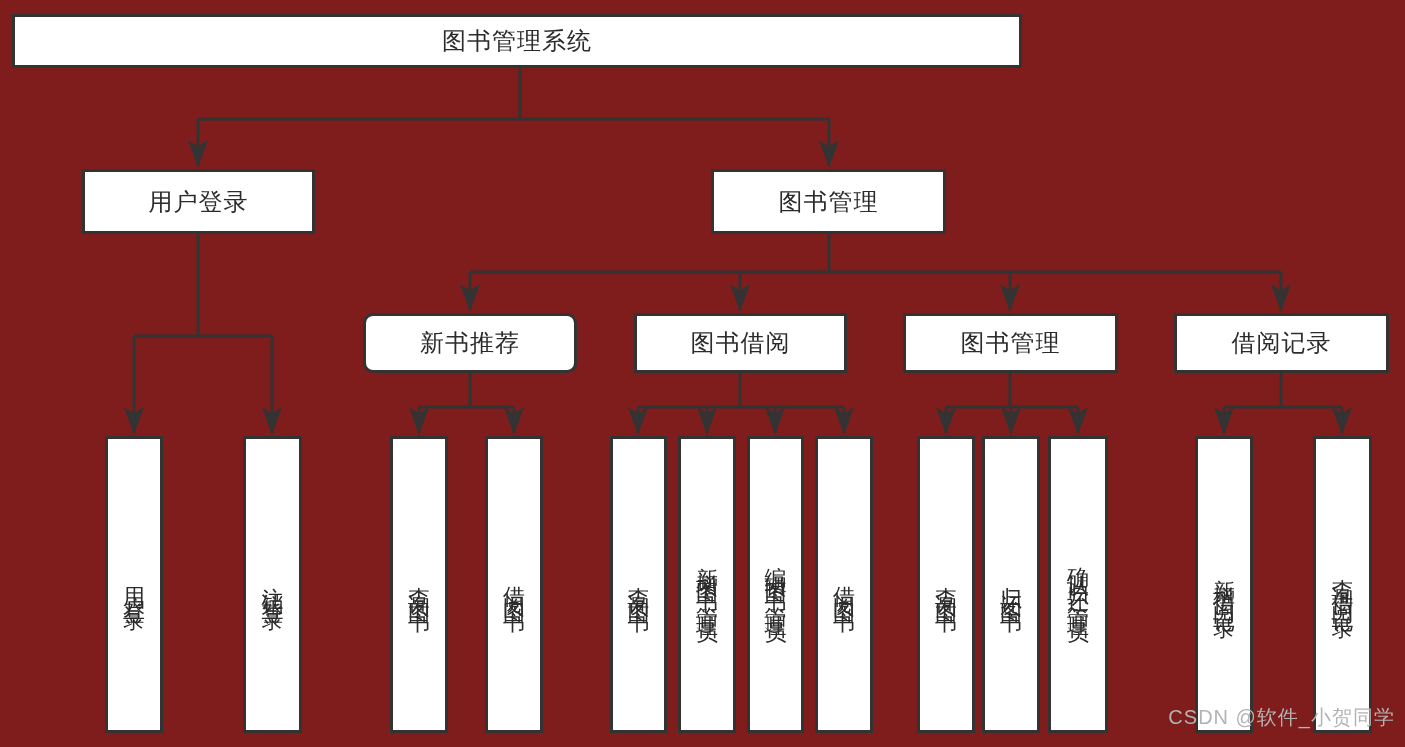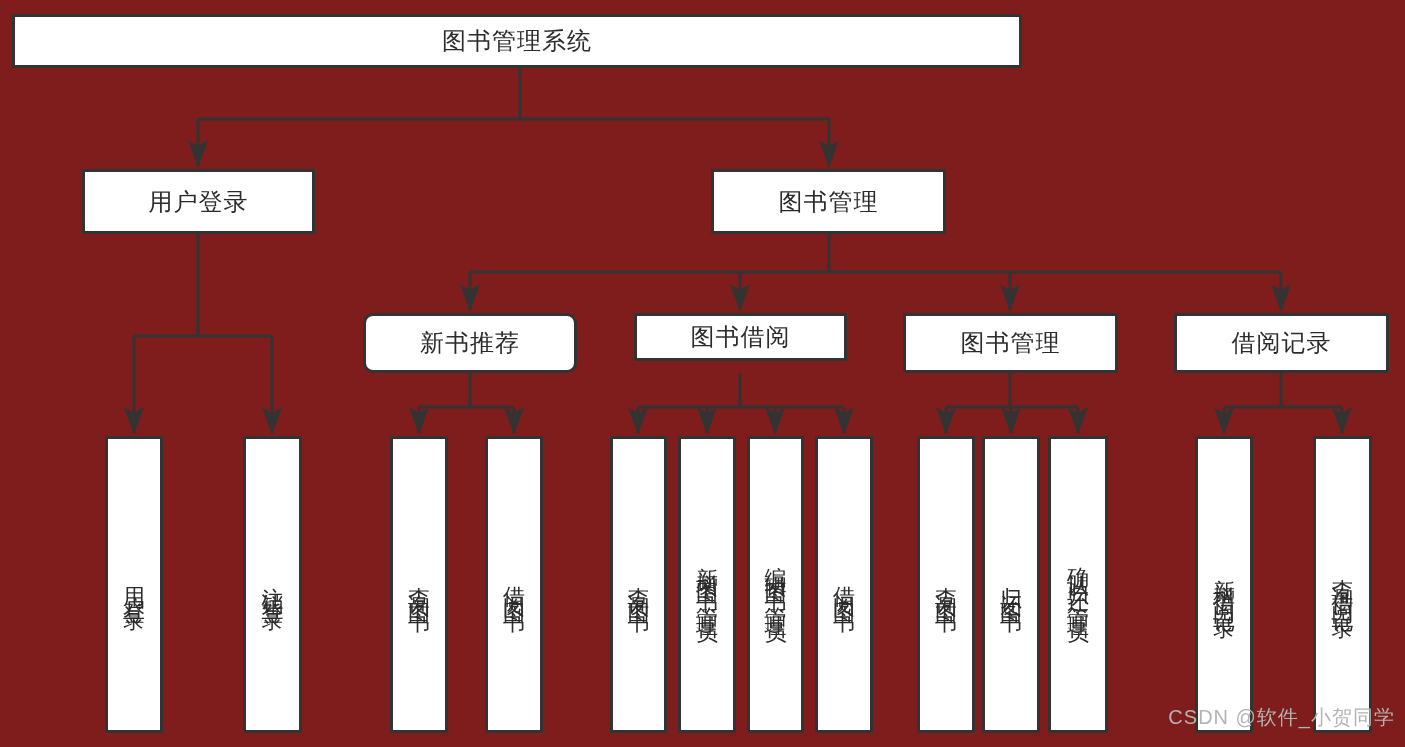--- a/index.html
+++ b/index.html
@@ -84,21 +84,21 @@
       <path marker-end="url(#arrow)" d="M1342 407 V433"></path>
     </g>
   </svg>
 
   <div class="box h" style="left:12px;top:14px;width:1010px;height:54px;">图书管理系统</div>
 
   <div class="box h" style="left:82px;top:169px;width:233px;height:65px;">用户登录</div>
   <div class="box h" style="left:711px;top:169px;width:235px;height:65px;">图书管理</div>
 
   <div class="box h" style="left:363px;top:313px;width:214px;height:60px;border-radius:10px;">新书推荐</div>
-  <div class="box h" style="left:634px;top:313px;width:213px;height:48px;font-family:Liberation Mono, monospace;">图书借阅</div>
+  <div class="box h" style="left:634px;top:313px;width:213px;height:60px;font-family:Liberation Mono, monospace;">图书借阅</div>
   <div class="box h" style="left:903px;top:313px;width:215px;height:60px;">图书管理</div>
   <div class="box h" style="left:1174px;top:313px;width:215px;height:60px;">借阅记录</div>
 
   <div class="box v" style="left:105px;top:436px;width:58px;height:297px;">用户登录</div>
   <div class="box v" style="left:243px;top:436px;width:59px;height:297px;">注销登录</div>
 
   <div class="box v" style="left:390px;top:436px;width:58px;height:297px;">查询图书</div>
   <div class="box v" style="left:485px;top:436px;width:58px;height:297px;">借阅图书</div>
 
   <div class="box v" style="left:610px;top:436px;width:57px;height:297px;">查询图书</div>

